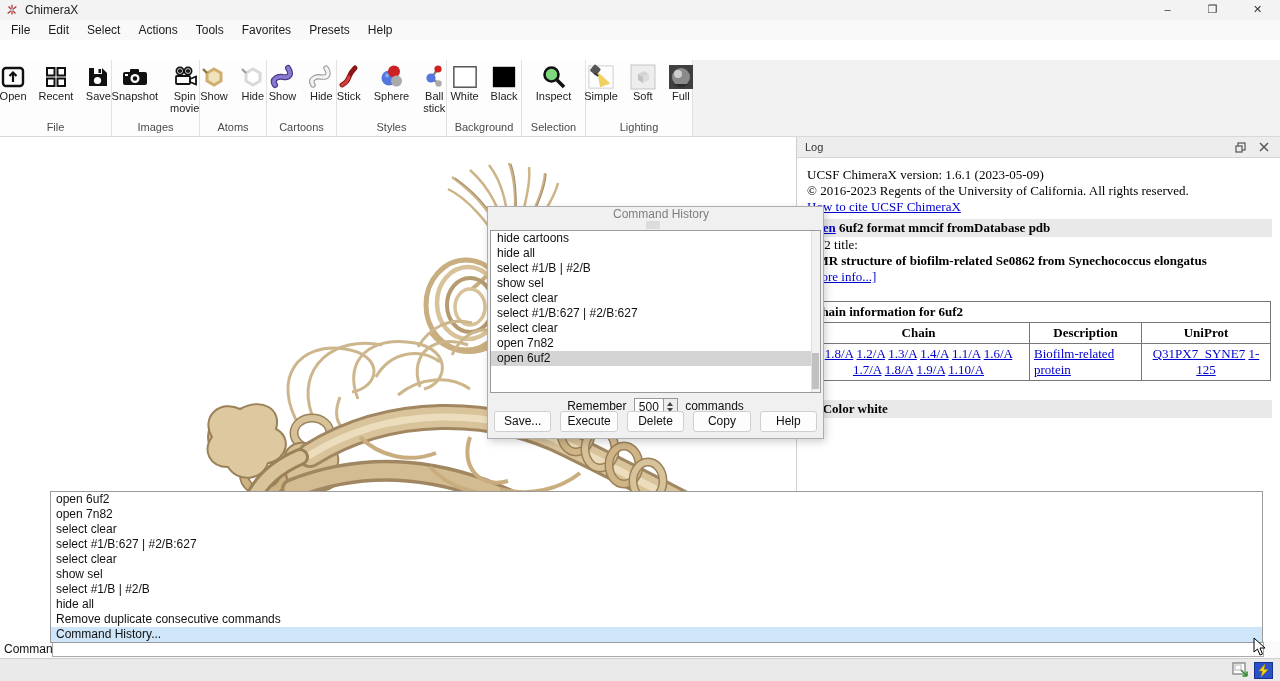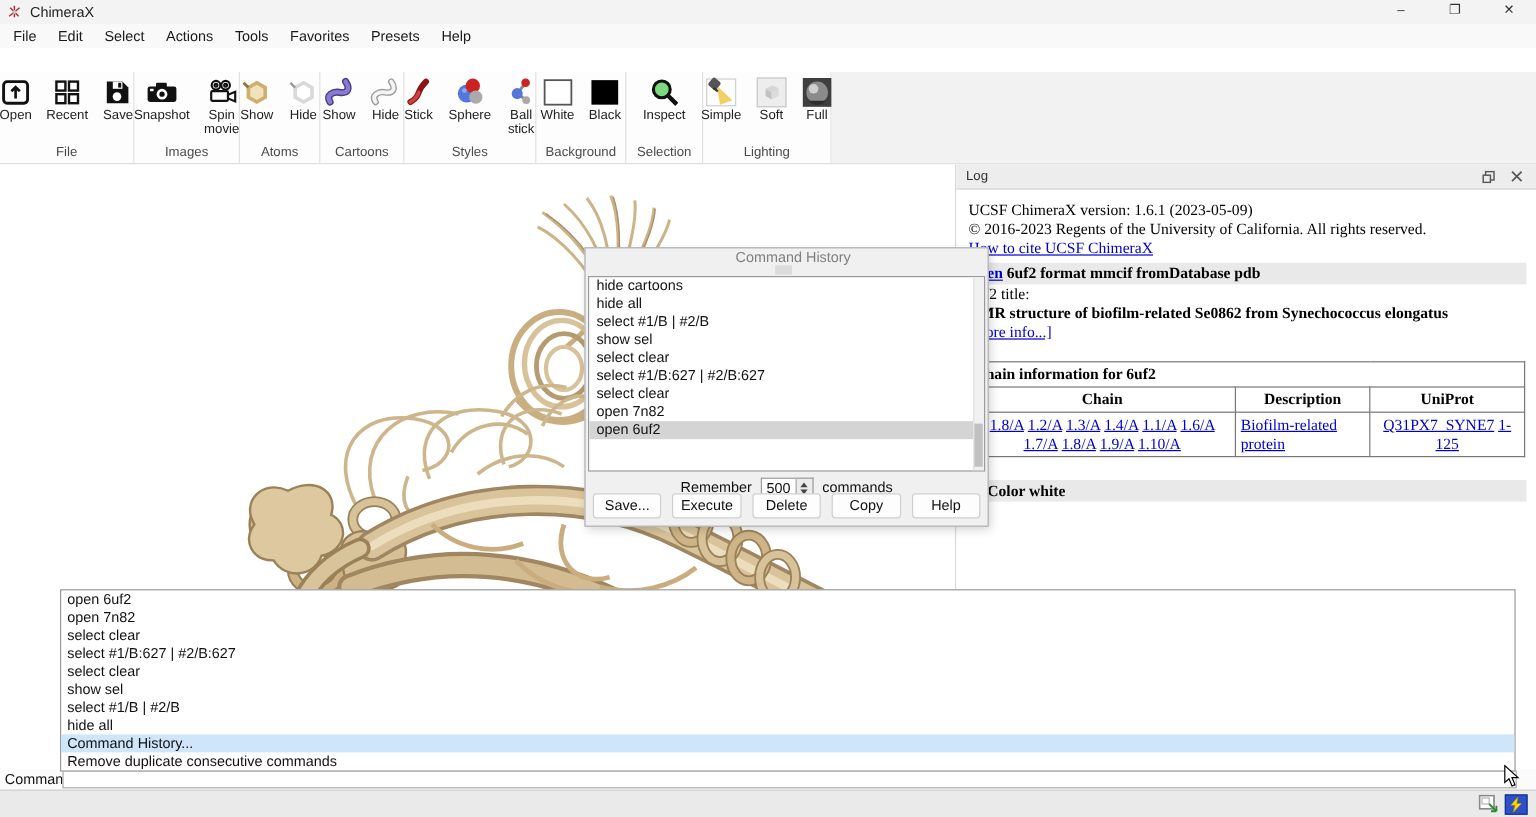--- a/index.html
+++ b/index.html
@@ -547,22 +547,22 @@
 
   <div class="dropdown">
     <div class="dd-item">open 6uf2</div>
     <div class="dd-item">open 7n82</div>
     <div class="dd-item">select clear</div>
     <div class="dd-item">select #1/B:627 | #2/B:627</div>
     <div class="dd-item">select clear</div>
     <div class="dd-item">show sel</div>
     <div class="dd-item">select #1/B | #2/B</div>
     <div class="dd-item">hide all</div>
+    <div class="dd-item">Remove duplicate consecutive commands</div>
     <div class="dd-item hl">Command History...</div>
-    <div class="dd-item">Remove duplicate consecutive commands</div>
   </div>
 
   <div class="cmdrow">
     <span class="cmd-label">Command:</span>
     <input class="cmd-input" type="text" value="" style="">
   </div>
 
   <div class="statusbar">
     <svg class="sb-icon1" viewBox="0 0 17 16">
       <rect x="1" y="1" width="12" height="11" fill="#fff" stroke="#8a8a8a" stroke-width="1.4"></rect>

